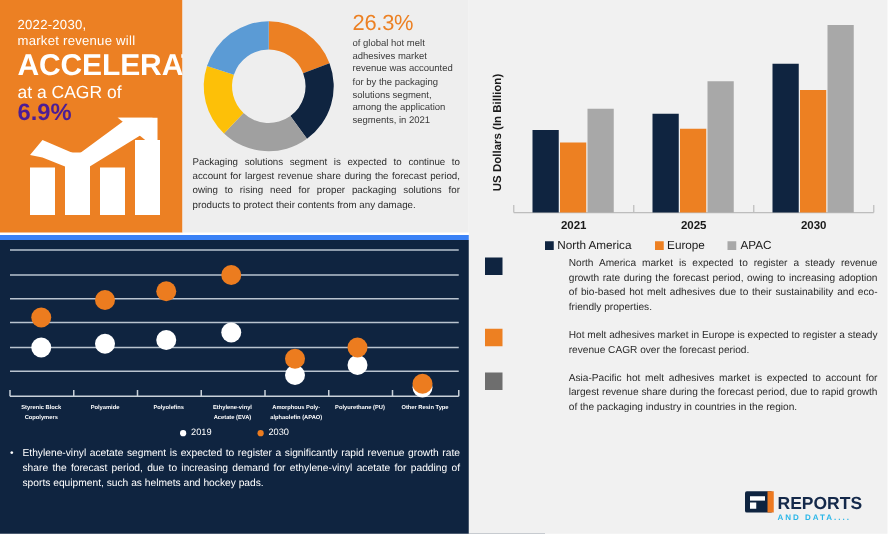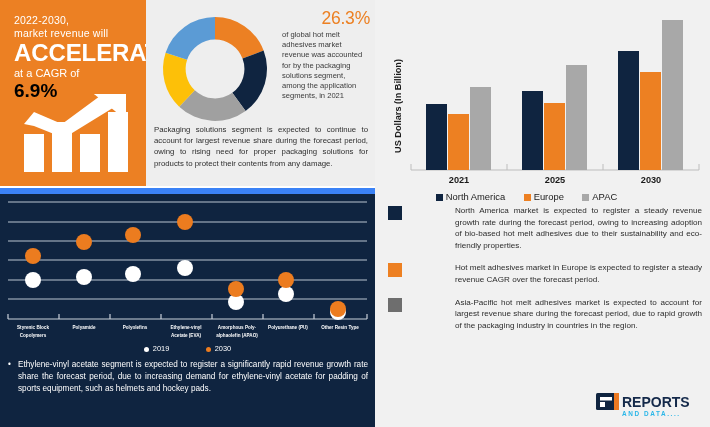--- a/index.html
+++ b/index.html
@@ -15,43 +15,43 @@
   .left-col{position:absolute;left:0;top:0;width:375px;height:427px;background:#ffffff;}
 
   
   .cagr-panel{
     position:absolute;left:0;top:0;width:146px;height:186px;
     background:#ec8023;box-sizing:border-box;padding:14px 10px 0 14px;
   }
   .cagr-l1{color:#ffffff;font-size:10.5px;line-height:13px;letter-spacing:.2px;}
   .cagr-l2{color:#ffffff;font-size:10.5px;line-height:13px;letter-spacing:.2px;}
   .cagr-big{color:#ffffff;font-size:24px;font-weight:bold;line-height:23px;letter-spacing:-.1px;margin-top:1px;}
-  .cagr-l3{color:#ffffff;font-size:11px;line-height:14px;margin-top:2px;}
-  .cagr-pct{color:#000000;font-size:19px;font-weight:bold;line-height:21px;}
+  .cagr-l3{color:#ffffff;font-size:14px;line-height:14px;margin-top:2px;}
+  .cagr-pct{color:#4c1d95;font-size:19px;font-weight:bold;line-height:21px;}
   .growth-icon{position:absolute;left:22px;bottom:14px;width:112px;height:78px;}
 
   
   .gray-panel{
     position:absolute;left:146px;top:0;width:229px;height:186px;
     background:#eeeeee;box-sizing:border-box;
   }
   .donut-wrap{position:absolute;left:8px;top:8px;width:122px;height:122px;}
   .pct-block{position:absolute;left:136px;top:8px;width:88px;}
-  .pct-num{color:#ec8023;font-size:17.5px;font-weight:normal;line-height:20px;letter-spacing:-.2px;text-align:right;}
+  .pct-num{color:#ec8023;font-size:17.5px;font-weight:normal;line-height:20px;letter-spacing:-.2px;}
   .pct-txt{color:#3a3a3a;font-size:7.6px;line-height:10.2px;margin-top:2px;}
   .gray-para{
     position:absolute;left:8px;top:124px;width:214px;
     color:#2e2e2e;font-size:7.8px;line-height:11.2px;text-align:justify;
   }
 
   
   .navy-panel{
     position:absolute;left:0;top:188px;width:436px;height:239px;
     background:#0f2440;box-sizing:border-box;
-    border-top:6px solid #3b82f6;
+    border-top:4px solid #3b82f6;
   }
   .dotplot{position:absolute;left:0;top:2px;width:375px;height:158px;}
   .dp-legend{position:absolute;left:0;top:143px;width:375px;text-align:center;}
   .dp-legend span.lg{display:inline-block;margin:0 16px;color:#ffffff;font-size:7.4px;}
   .dot-sw{display:inline-block;width:5px;height:5px;border-radius:50%;vertical-align:middle;margin-right:4px;}
   .dot-sw.w{background:#ffffff;}
   .dot-sw.o{background:#ec7c1f;}
   .navy-note{
     position:absolute;left:8px;top:165px;width:360px;
     color:#ffffff;font-size:8.2px;line-height:12.2px;text-align:justify;

